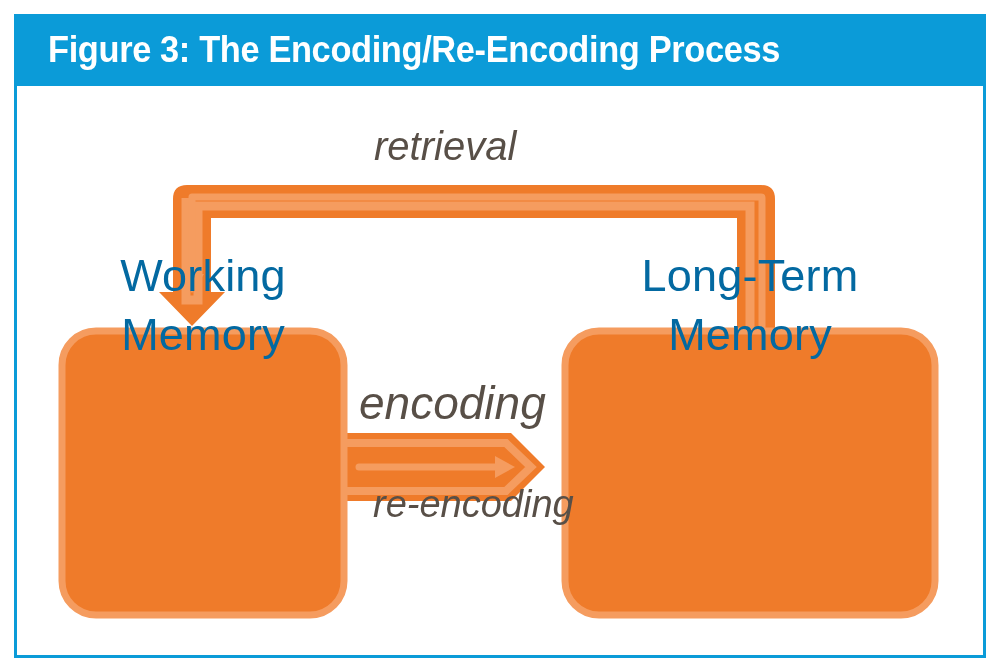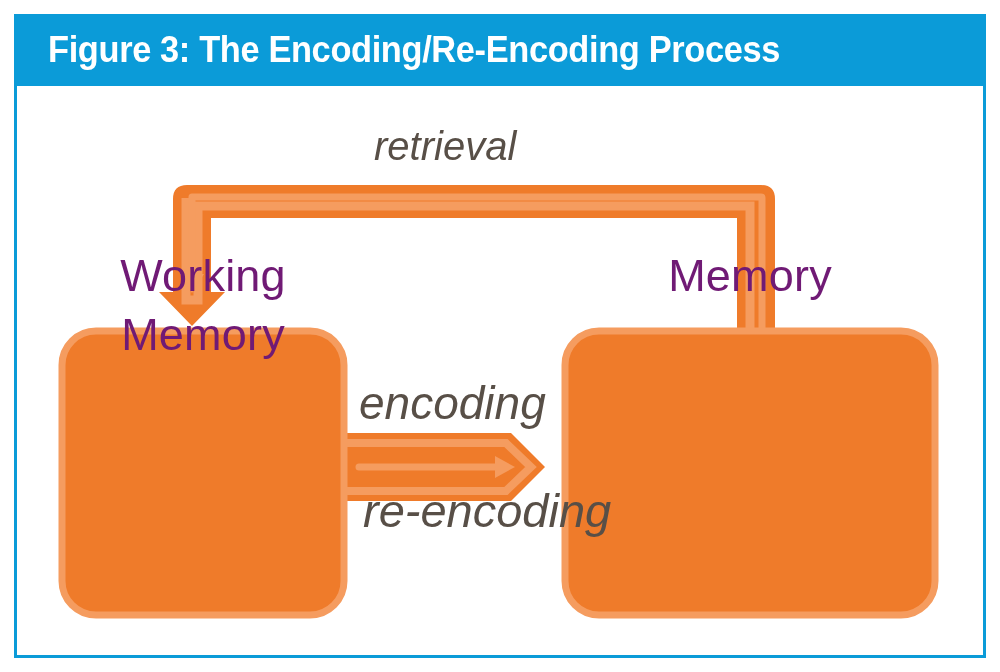--- a/index.html
+++ b/index.html
@@ -76,21 +76,21 @@
     top: 0;
     width: 966px;
     height: 569px;
     display: block;
   }
 
   
   .memory-box-label {
     position: absolute;
     text-align: center;
-    color: #701a75;
+    color: #0369a1;
     font-family: "Liberation Sans", sans-serif;
     font-weight: normal;
     font-size: 45px;
     line-height: 1.32;
     letter-spacing: 0.2px;
     pointer-events: none;
   }
   #working-memory-label {
     left: 45px;
     top: 160px;
@@ -116,23 +116,23 @@
     top: 18px;
     font-size: 40px;
     margin-top: 20px;
   }
   #encoding-caption {
     left: 342px;
     top: 290px;
     font-size: 46px;
   }
   #re-encoding-caption {
-    left: 346px;
+    left: 356px;
     top: 397px;
-    font-size: 47px;
+    font-size: 38px;
   }
 </style>
 </head>
 <body>
 
 <div id="figure-root">
 
   <div id="figure-frame"></div>
 
   <div id="title-bar">
@@ -200,20 +200,21 @@
         <rect x="548" y="245" width="370" height="284" rx="34" ry="34" fill="#ef7b2a" stroke="#f59c5f" stroke-width="7"></rect>
       </g>
     </svg>
 
     <div class="memory-box-label" id="working-memory-label">
       <div>Working</div>
       <div>Memory</div>
     </div>
 
     <div class="memory-box-label" id="long-term-memory-label">
+      <div>Long-Term</div>
       <div>Memory</div>
     </div>
 
     <div class="arrow-caption" id="retrieval-caption">retrieval</div>
 
     <div class="arrow-caption" id="encoding-caption">encoding</div>
 
     <div class="arrow-caption" id="re-encoding-caption">re-encoding</div>
 
   </div>

